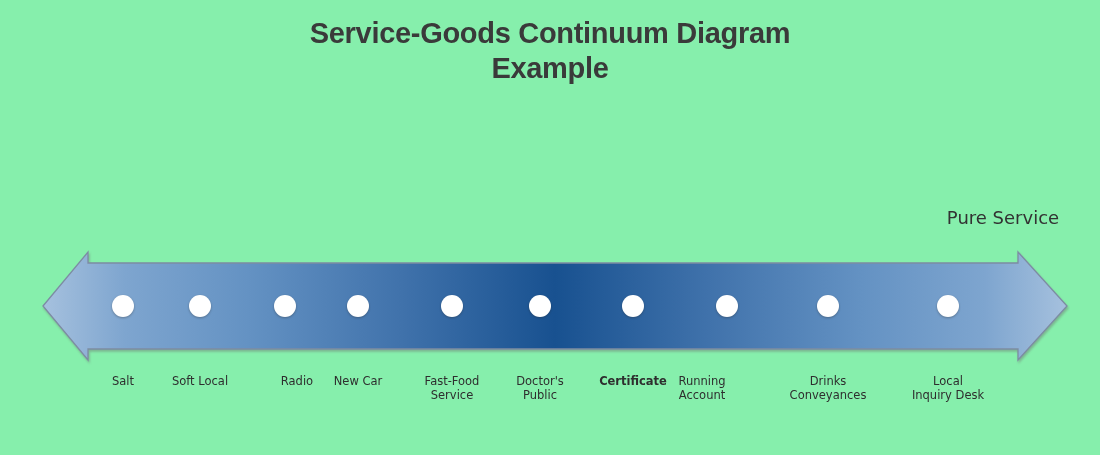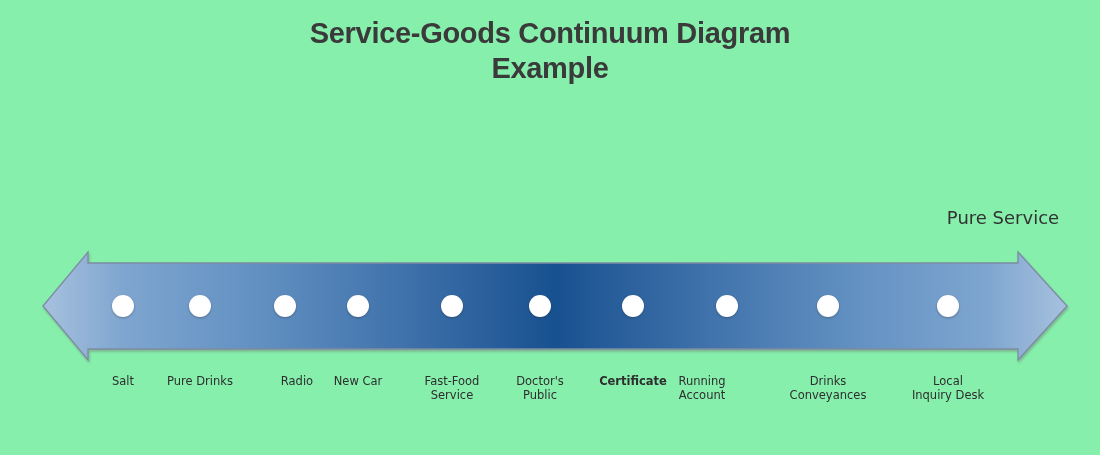--- a/index.html
+++ b/index.html
@@ -91,21 +91,21 @@
         <circle cx="500" cy="58" r="11" class="dot" fill="#ffffff"></circle>
         <circle cx="593" cy="58" r="11" class="dot" fill="#ffffff"></circle>
         <circle cx="687" cy="58" r="11" class="dot" fill="#ffffff"></circle>
         <circle cx="788" cy="58" r="11" class="dot" fill="#ffffff"></circle>
         <circle cx="908" cy="58" r="11" class="dot" fill="#ffffff"></circle>
       </g>
   </svg>
 
   <div id="item-labels">
       <div class="item-label" style="left: 123px;">Salt</div>
-      <div class="item-label" style="left: 200px;">Pure Drinks</div>
+      <div class="item-label" style="left: 200px;">Soft Local</div>
       <div class="item-label" style="left: 297px;">Radio</div>
       <div class="item-label" style="left: 358px;">New Car</div>
       <div class="item-label" style="left: 452px;">Fast-Food
 Service</div>
       <div class="item-label" style="left: 540px;">Doctor's
 Public</div>
       <div class="item-label" style="left: 633px; font-weight: bold;">Certificate</div>
       <div class="item-label" style="left: 702px;">Running
 Account</div>
       <div class="item-label" style="left: 828px;">Drinks

